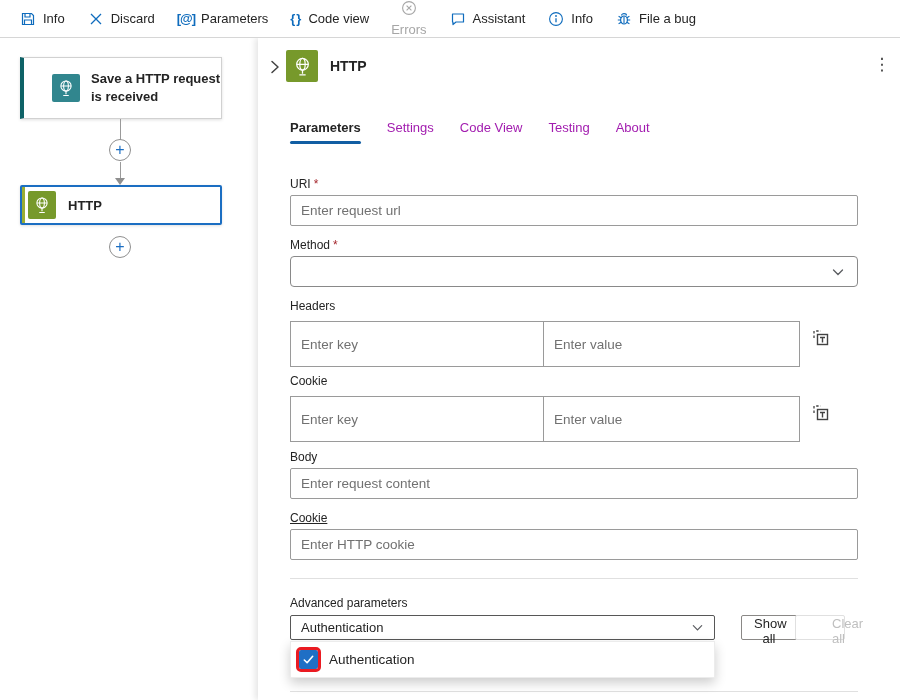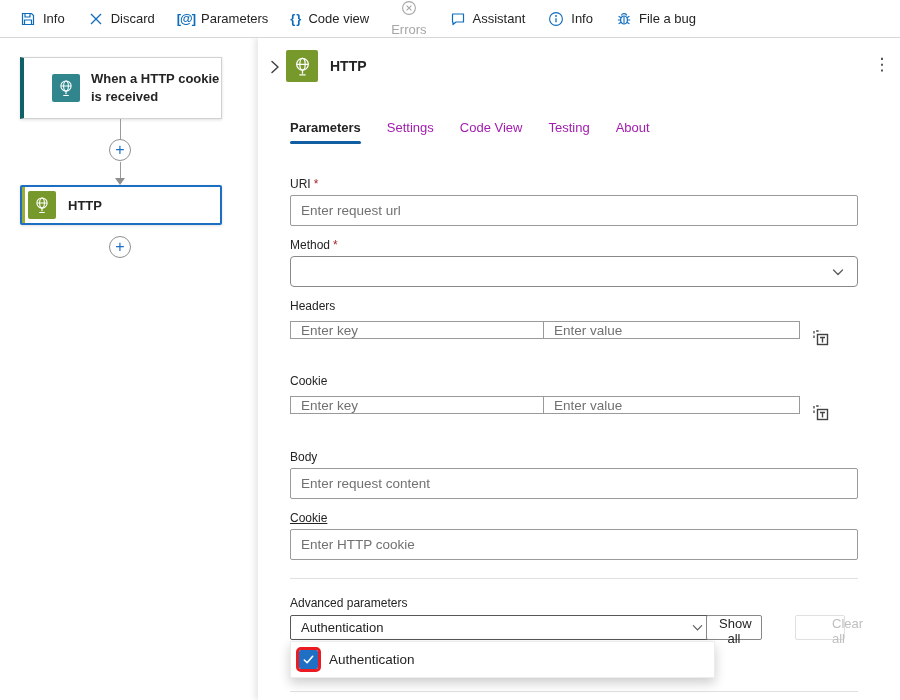--- a/index.html
+++ b/index.html
@@ -58,21 +58,21 @@
 
   .flabel { position:absolute; left:32px; font-size:12px; color:#242424; }
   .flabel .req { color:#a4262c; margin-left:3px; }
   .tinput { position:absolute; left:32px; width:568px; height:31px; border:1px solid #9a9a9a;
     border-radius:2px; font-size:13.5px; padding:0 10px; color:#242424; background:#fff;
     font-family:"Liberation Sans", sans-serif; }
   .tinput::placeholder { color:#717171; opacity:1; }
   .selectbox { position:absolute; left:32px; width:568px; height:31px; border:1px solid #898989;
     border-radius:4px; background:#fff; cursor:pointer; display:flex; align-items:center;
     justify-content:flex-end; padding-right:12px; }
-  .kvbox { position:absolute; left:32px; width:510px; height:18px; border:1px solid #9a9a9a;
+  .kvbox { position:absolute; left:32px; width:510px; height:46px; border:1px solid #9a9a9a;
     display:flex; background:#fff; }
   .kvbox input { border:none; outline:none; height:100%; font-size:13.5px; padding:0 10px;
     font-family:"Liberation Sans", sans-serif; color:#242424; }
   .kvbox input::placeholder { color:#717171; opacity:1; }
   .kvbox .key { width:253px; border-right:1px solid #9a9a9a; }
   .kvbox .val { flex:1; }
   .ticon { position:absolute; left:553px; width:20px; height:20px; cursor:pointer; }
 
   .divider { position:absolute; left:32px; width:568px; height:1px; background:#e0e0e0; }
 
@@ -166,21 +166,21 @@
     <div class="card trigger-card">
       <div class="node-icon teal">
         <svg width="22" height="22" viewBox="0 0 28 28">
             <g stroke="#fff" stroke-width="1.4" fill="none">
               <circle cx="14" cy="11.5" r="6.5"></circle>
               <ellipse cx="14" cy="11.5" rx="3" ry="6.5"></ellipse>
               <path d="M7.5 11.5h13M14 18v4M10.5 23.5h7"></path>
             </g>
           </svg>
       </div>
-      <div class="title">When a HTTP cookie is received</div>
+      <div class="title">Save a HTTP request is received</div>
     </div>
 
     <div class="edge" style="left:120px; top:81px; height:22px;"></div>
     <div class="plus-btn" style="left:109px; top:101px;"><span>+</span></div>
     <div class="edge" style="left:120px; top:124px; height:17px;"></div>
     <div class="arrowhead" style="left:115px; top:140px;"></div>
 
     <div class="card action-card">
       <div class="stripe"></div>
       <div class="node-icon green">
@@ -279,21 +279,21 @@
 
     <div class="flabel" style="top:558px;">Advanced parameters</div>
     <div class="adv-combo">
       <span>Authentication</span>
       <span>
         <svg width="13" height="13" viewBox="0 0 14 14">
             <path d="M2.5 5l4.5 4.5L11.5 5" fill="none" stroke="#5b5d61" stroke-width="1.3" stroke-linecap="round"></path>
           </svg>
       </span>
     </div>
-    <button class="btn" style="left:448px; width:56px;">Show all</button>
+    <button class="btn" style="left:483px; width:56px;">Show all</button>
     <button class="btn disabled" style="left:537px; width:48px;padding-left:36px;">Clear all</button>
 
     <div class="popup">
       <div class="checkbox">
         <svg width="13" height="13" viewBox="0 0 14 14">
             <path d="M2.5 7.5l3 3 6-7" fill="none" stroke="#fff" stroke-width="1.7" stroke-linecap="round" stroke-linejoin="round"></path>
           </svg>
       </div>
       <span class="opt-label">Authentication</span>
     </div>

